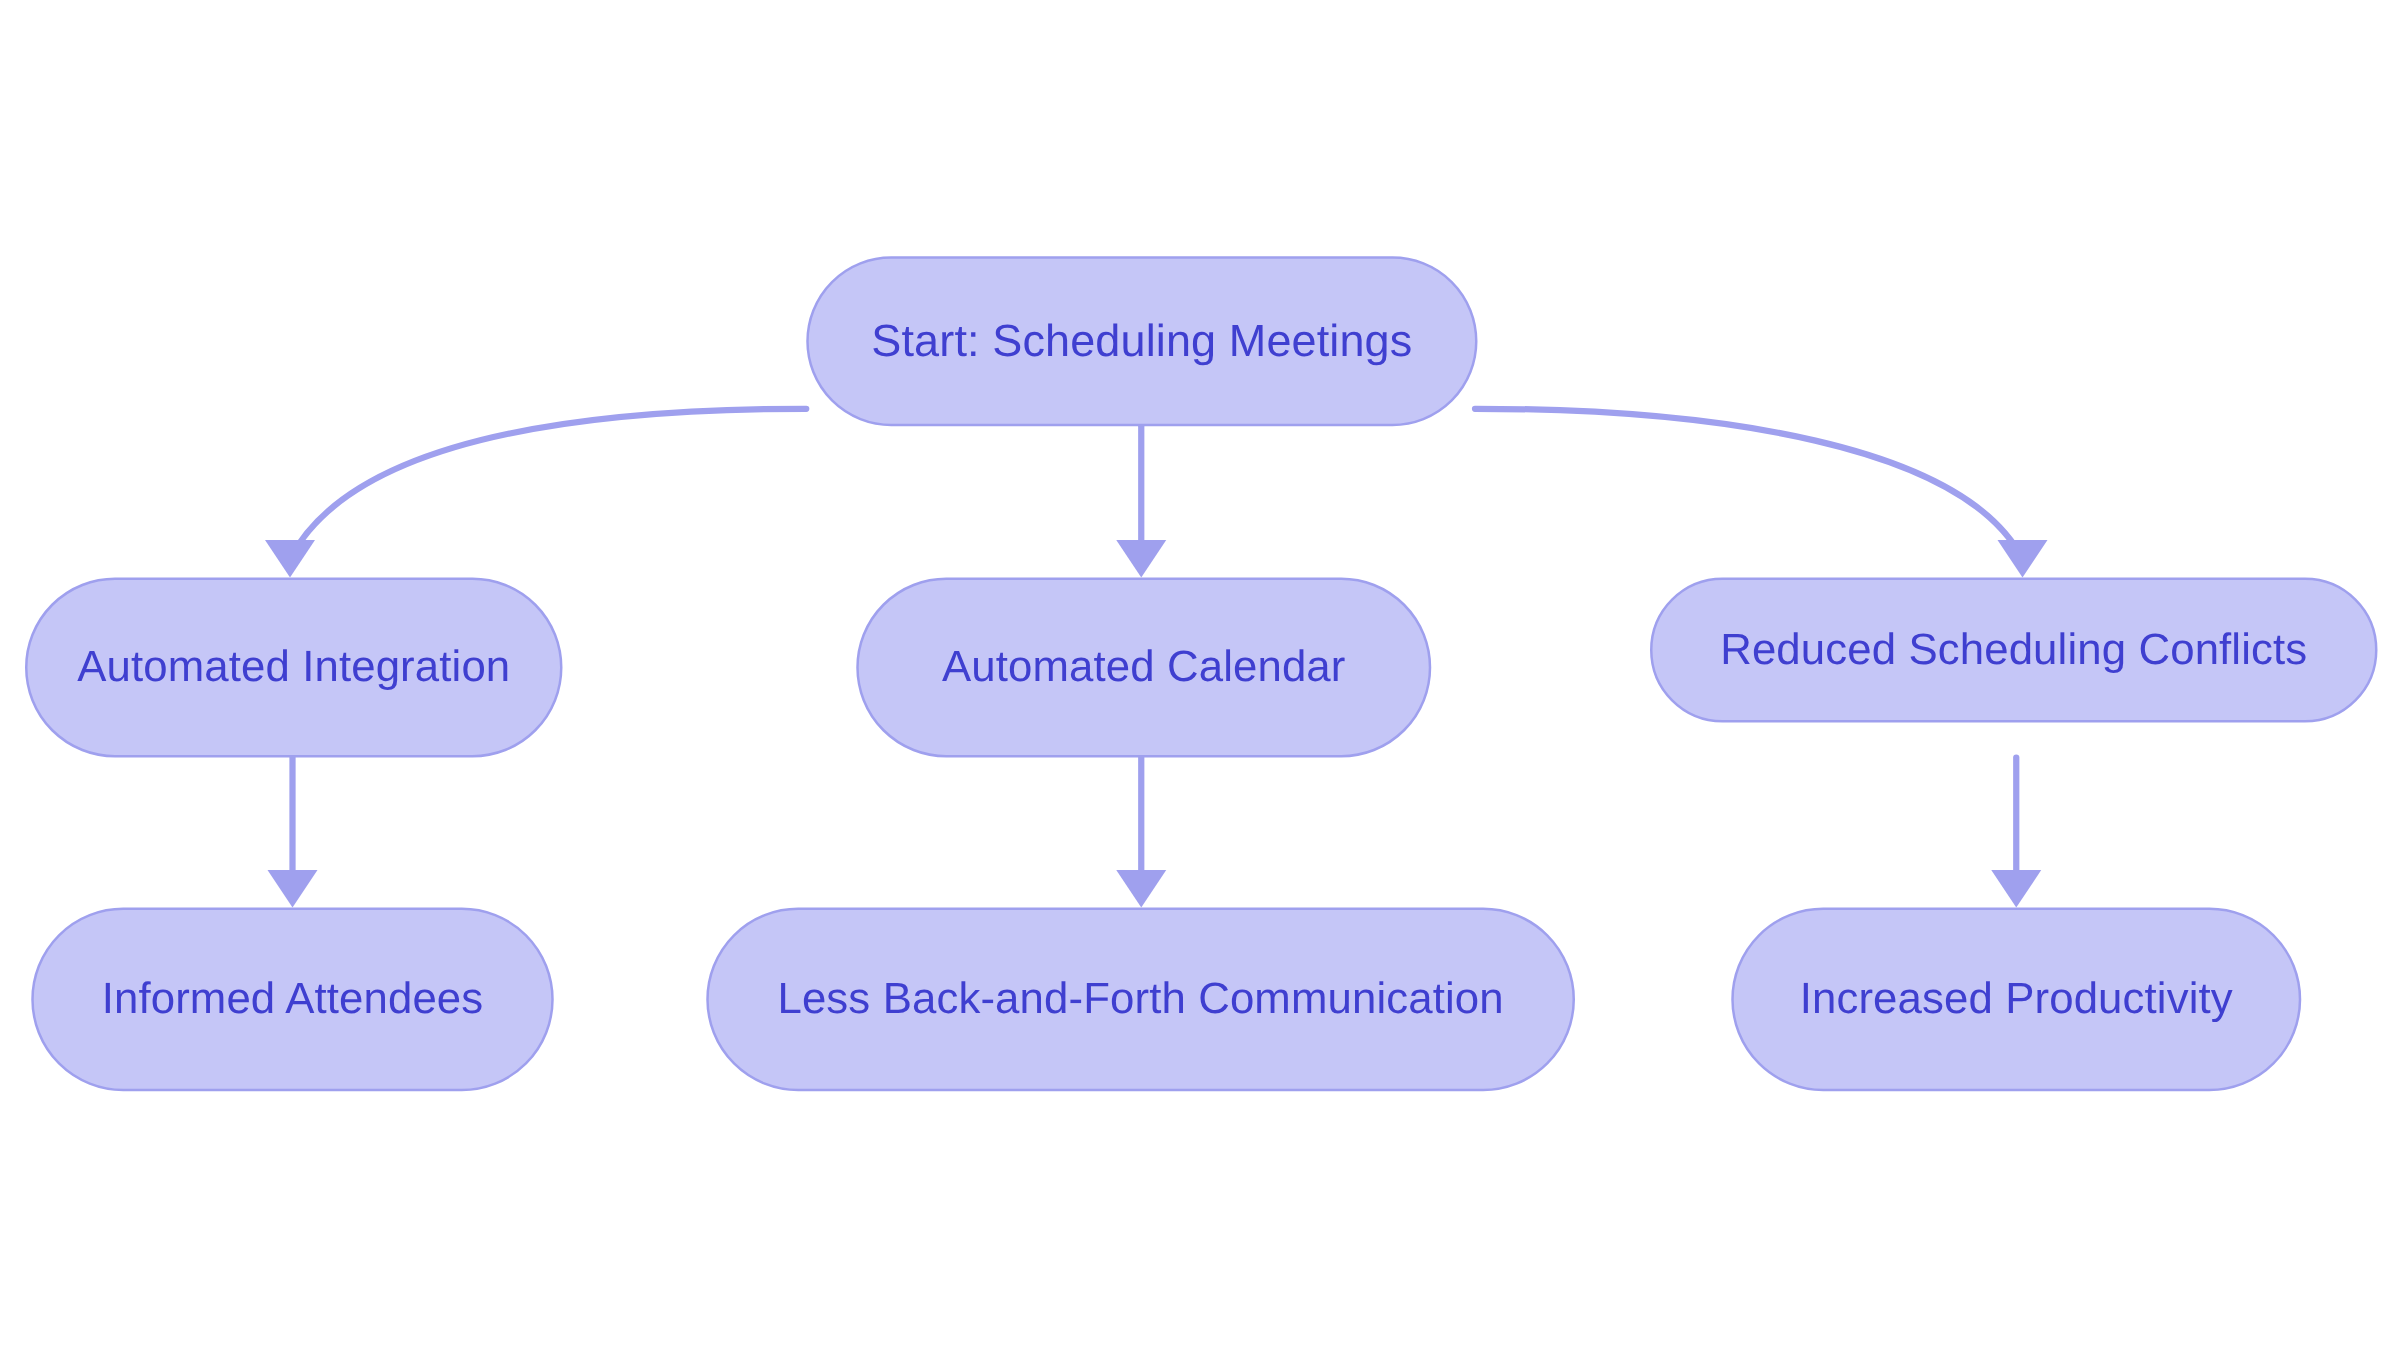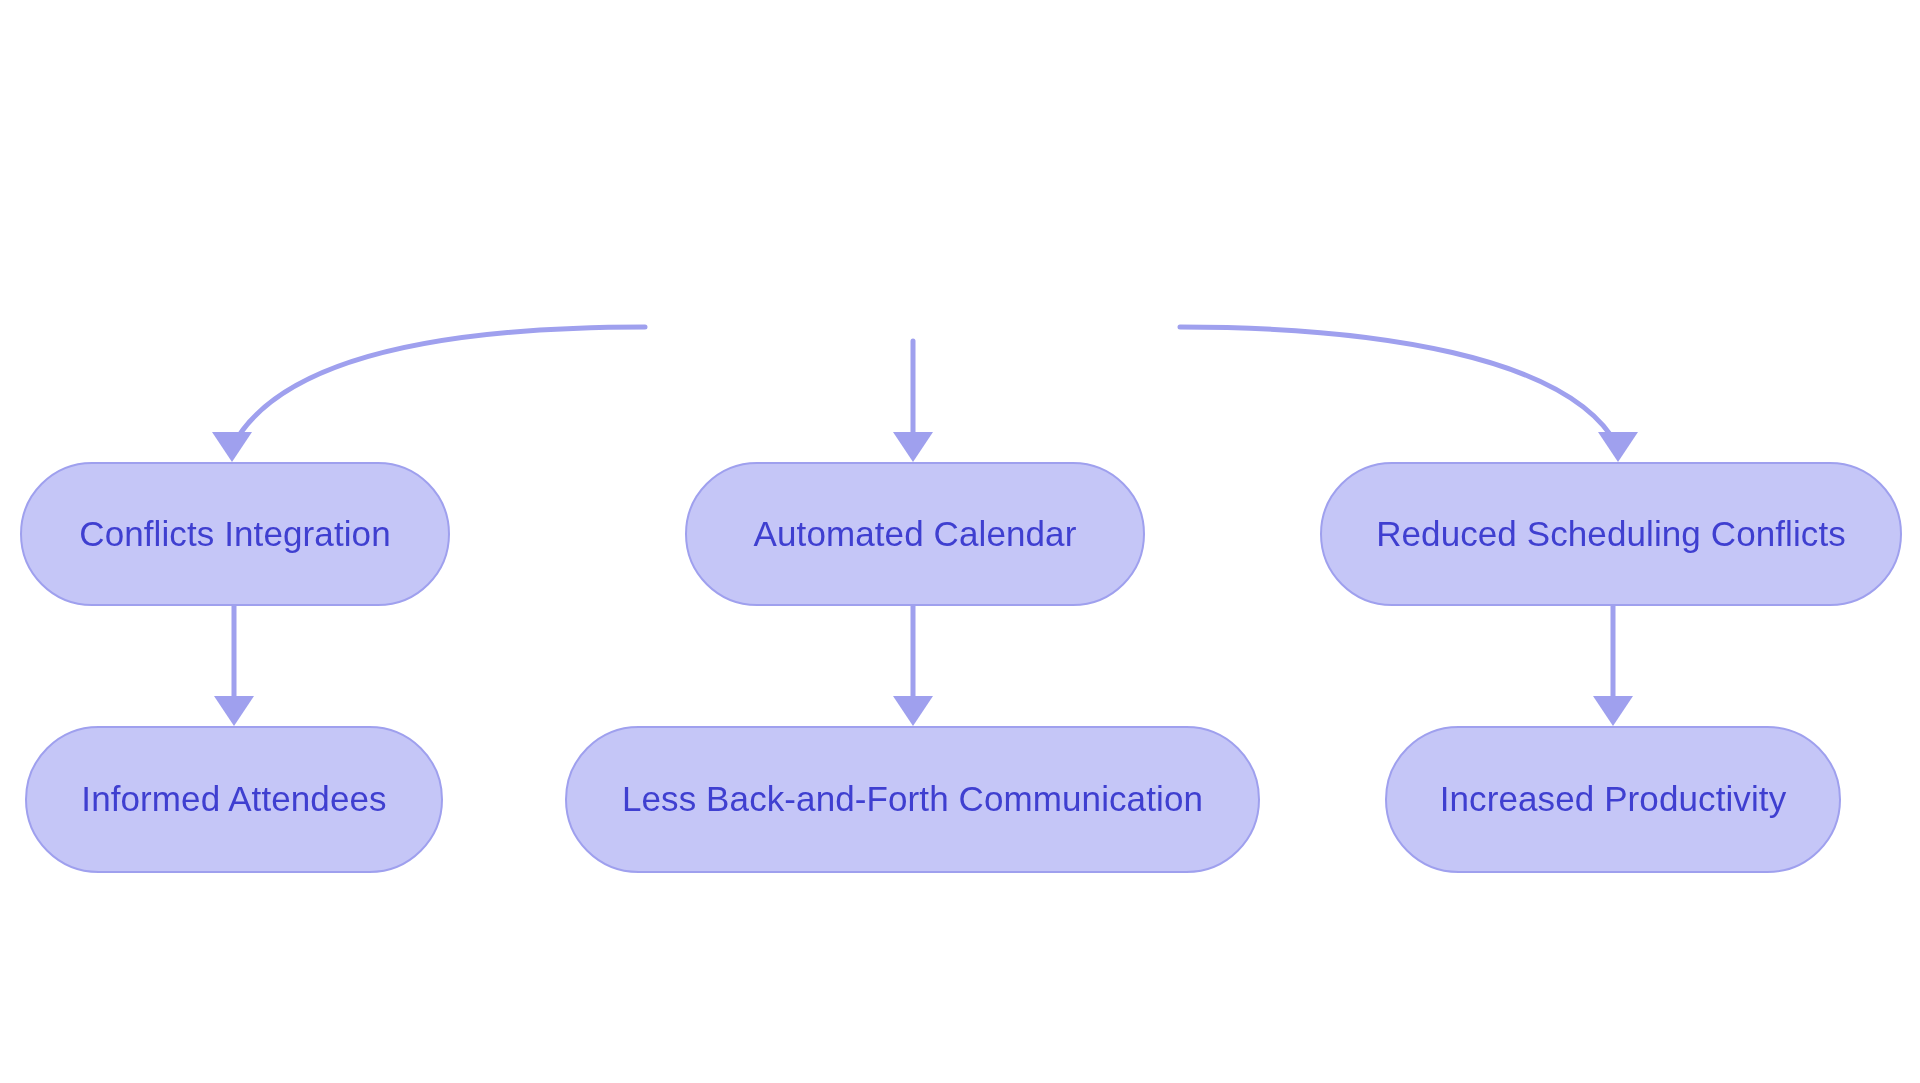--- a/index.html
+++ b/index.html
@@ -68,21 +68,21 @@
     left: 685px;
     top: 462px;
     width: 460px;
     height: 144px;
     font-size: 35px;
   }
   #node-reduced-conflicts {
     left: 1320px;
     top: 462px;
     width: 582px;
-    height: 144px;
+    height: 116px;
     font-size: 35px;
     text-align: center;
   }
 
   
   #node-informed-attendees {
     left: 25px;
     top: 726px;
     width: 418px;
     height: 147px;
@@ -135,23 +135,26 @@
       <path d="M 913 606 L 913 700" fill="none" stroke="#9fa0ee" stroke-width="5" stroke-linecap="round"></path>
       <polygon points="913,726 893,696 933,696" fill="#9fa0ee"></polygon>
     </g>
 
     <g>
       <path d="M 1613 606 L 1613 700" fill="none" stroke="#9fa0ee" stroke-width="5" stroke-linecap="round"></path>
       <polygon points="1613,726 1593,696 1633,696" fill="#9fa0ee"></polygon>
     </g>
   </svg>
 
+  <div class="node" id="node-start">
+    <span class="node-label">Start: Scheduling Meetings</span>
+  </div>
 
   <div class="node" id="node-calendar-integration">
-    <span class="node-label">Conflicts Integration</span>
+    <span class="node-label">Automated Integration</span>
   </div>
 
   <div class="node" id="node-automated-reminders">
     <span class="node-label">Automated Calendar</span>
   </div>
 
   <div class="node" id="node-reduced-conflicts">
     <span class="node-label">Reduced Scheduling Conflicts</span>
   </div>
 

